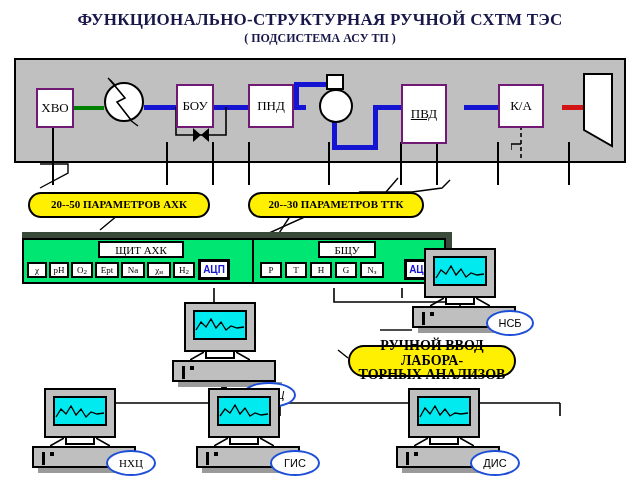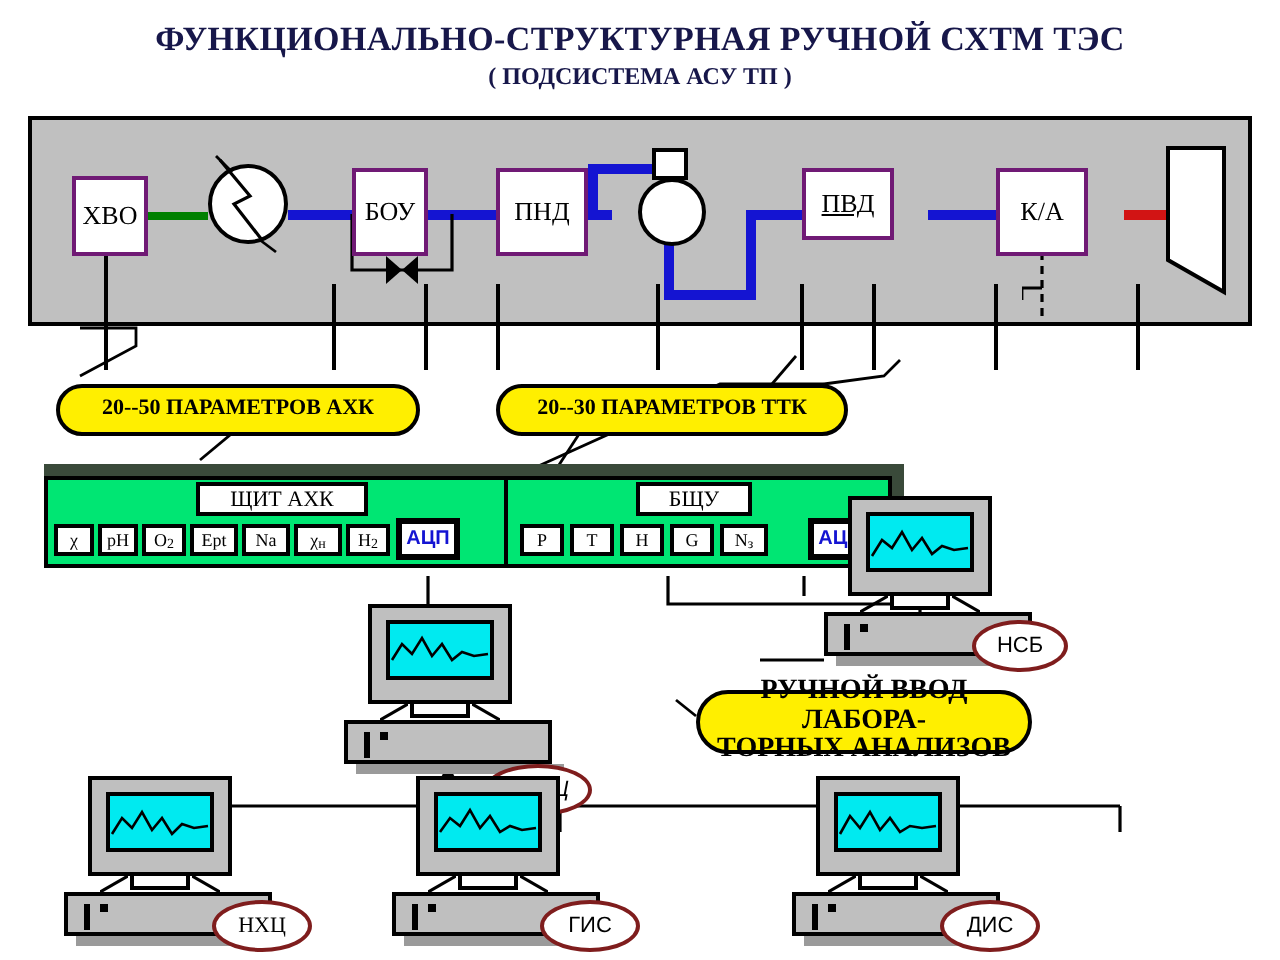--- a/index.html
+++ b/index.html
@@ -101,21 +101,21 @@
   .kbd{
     position:absolute;left:0;top:58px;width:104px;height:22px;
     background:#bfbfbf;border:2px solid #000;box-sizing:border-box;
   }
   .kbd-shadow{
     position:absolute;left:6px;top:80px;width:104px;height:5px;background:#9a9a9a;
   }
   .kbd-bar{position:absolute;left:8px;top:4px;width:3px;height:13px;background:#000;}
   .kbd-dot{position:absolute;left:16px;top:4px;width:4px;height:4px;background:#000;}
   .tag{
-    position:absolute;background:#fff;border:2px solid #7f1d1d;border-radius:50%;
+    position:absolute;background:#fff;border:2px solid #1d4ed8;border-radius:50%;
     display:flex;align-items:center;justify-content:center;
     font-family:"Liberation Sans", sans-serif;font-size:11px;color:#000;z-index:13;
   }
 </style>
 </head>
 <body>
 
 <div id="stage">
 
   <div class="title-main">ФУНКЦИОНАЛЬНО-СТРУКТУРНАЯ РУЧНОЙ СХТМ ТЭС</div>
@@ -152,21 +152,21 @@
       <path d="M10,2 L10,30 L60,30 L60,2" fill="none" stroke="#000" stroke-width="1.6"></path>
       <polygon points="27,23 35,30 27,37" fill="#000"></polygon>
       <polygon points="43,23 35,30 43,37" fill="#000"></polygon>
     </svg>
 
     <div class="eq" style="left:232px;top:24px;width:46px;height:44px;">ПНД</div>
 
     <div style="position:absolute;left:310px;top:14px;width:18px;height:16px;background:#fff;border:2px solid #000;box-sizing:border-box;z-index:6;"></div>
     <div style="position:absolute;left:303px;top:29px;width:34px;height:34px;background:#fff;border:2px solid #000;border-radius:50%;box-sizing:border-box;z-index:6;"></div>
 
-    <div class="eq" style="left:385px;top:24px;width:46px;height:36px;text-decoration:underline;">ПВД</div>
+    <div class="eq" style="left:385px;top:24px;width:46px;height:60px;text-decoration:underline;">ПВД</div>
 
     <div class="eq" style="left:482px;top:24px;width:46px;height:44px;">К/А</div>
 
     <svg style="position:absolute;left:566px;top:12px;width:42px;height:76px;z-index:6;">
       <polygon points="2,2 30,2 30,74 2,58" fill="#ffffff" stroke="#000" stroke-width="2"></polygon>
     </svg>
 
     <svg style="position:absolute;left:495px;top:66px;width:26px;height:36px;z-index:5;">
       <line x1="10" y1="0" x2="10" y2="32" stroke="#000" stroke-width="1.6" stroke-dasharray="4,3"></line>
       <path d="M0,24 L0,18 L10,18" fill="none" stroke="#000" stroke-width="1.4"></path>

